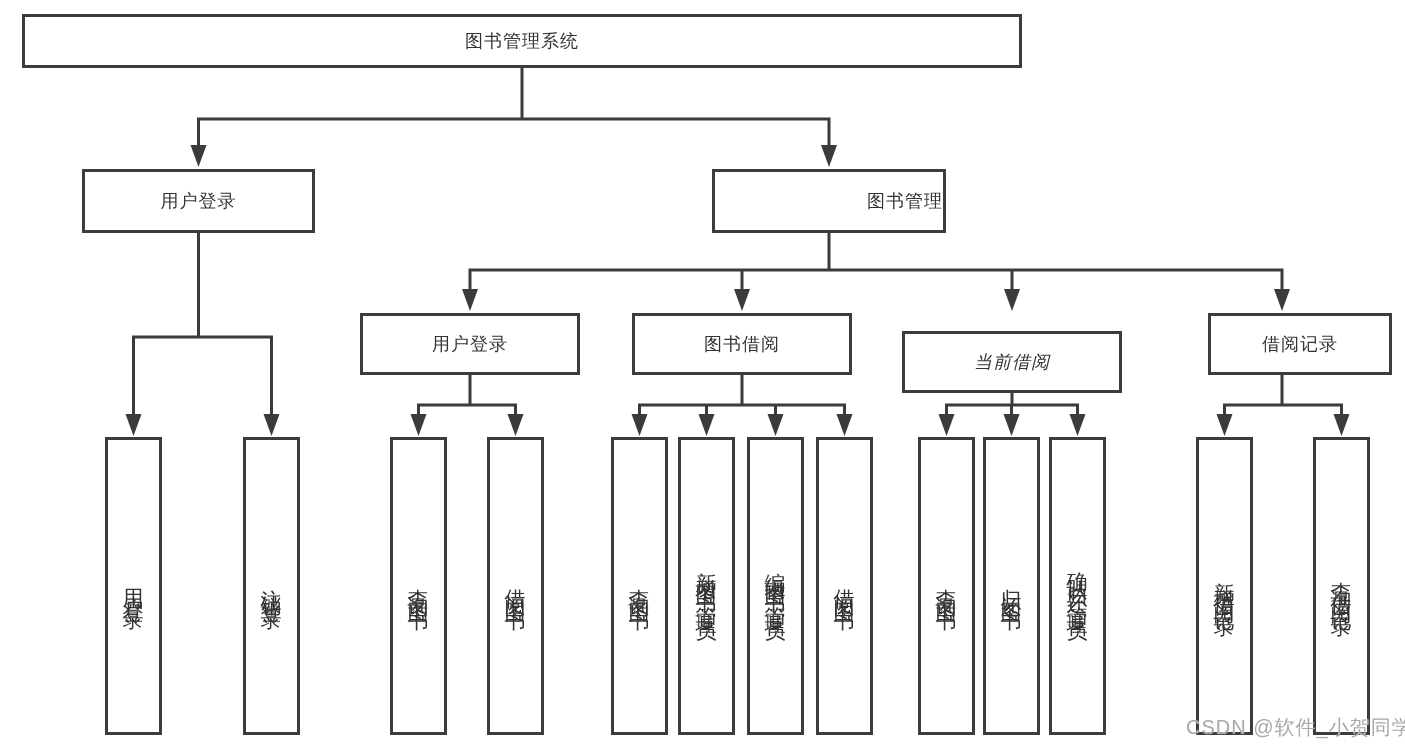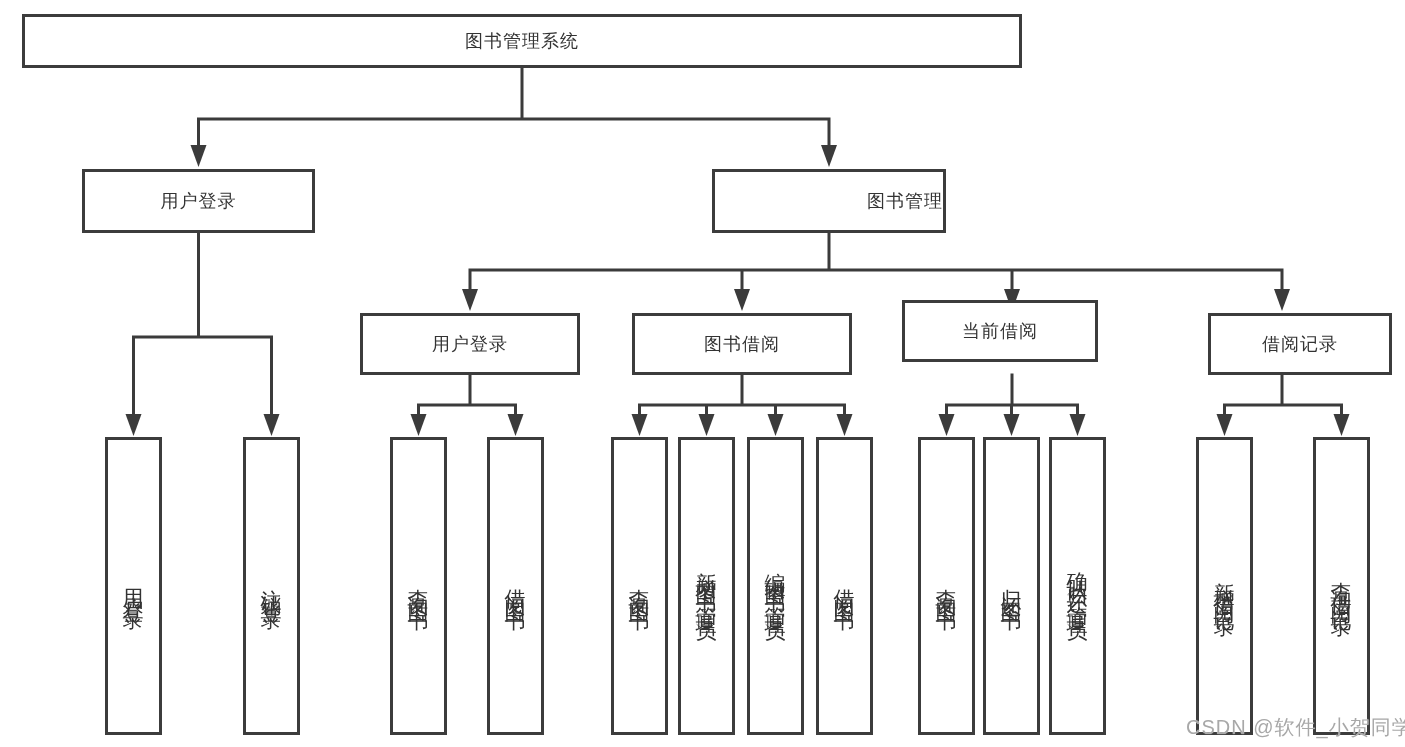--- a/index.html
+++ b/index.html
@@ -109,21 +109,21 @@
   <div class="node hbox" style="left:712px; top:169px; width:234px; height:64px;justify-content:flex-end;">
     <span>图书管理</span>
   </div>
 
   <div class="node hbox" style="left:360px; top:313px; width:220px; height:62px;">
     <span>用户登录</span>
   </div>
   <div class="node hbox" style="left:632px; top:313px; width:220px; height:62px;">
     <span>图书借阅</span>
   </div>
-  <div class="node hbox" style="left:902px; top:300px; width:196px; height:62px;">
+  <div class="node hbox" style="left:902px; top:331px; width:220px; height:62px;font-style:italic;">
     <span>当前借阅</span>
   </div>
   <div class="node hbox" style="left:1208px; top:313px; width:184px; height:62px;">
     <span>借阅记录</span>
   </div>
 
   <div class="node vbox" style="left:105px; top:437px; width:57px; height:298px;">
     <span>用户登录</span>
   </div>
   <div class="node vbox" style="left:243px; top:437px; width:57px; height:298px;">

